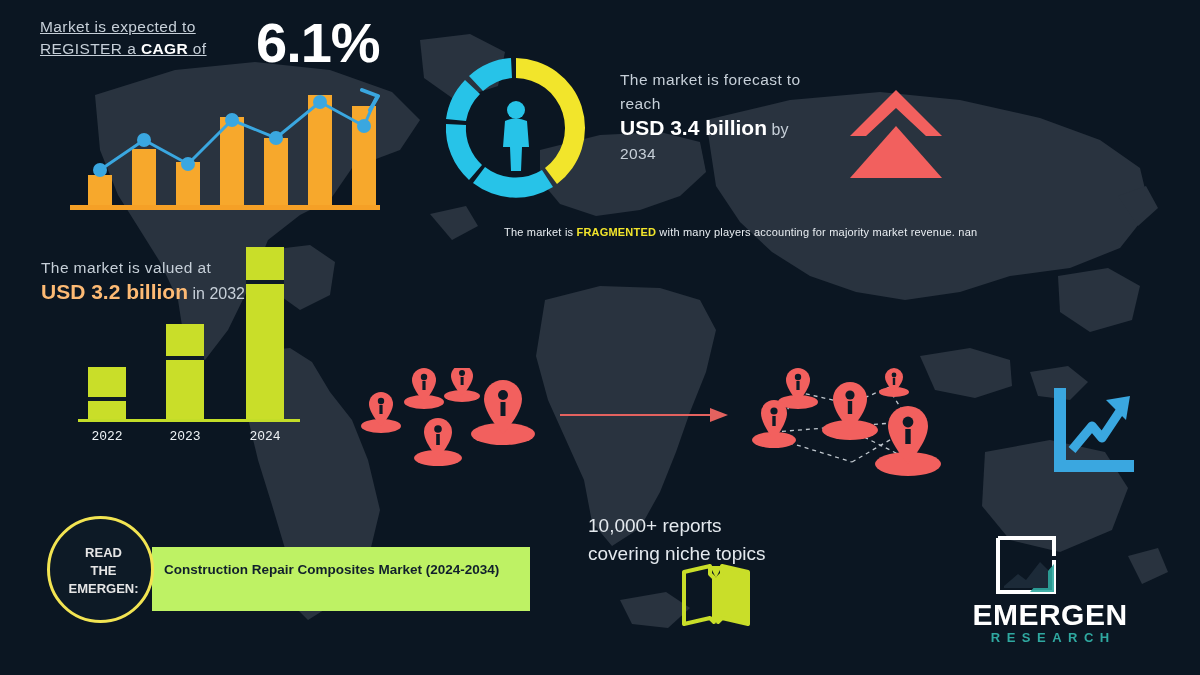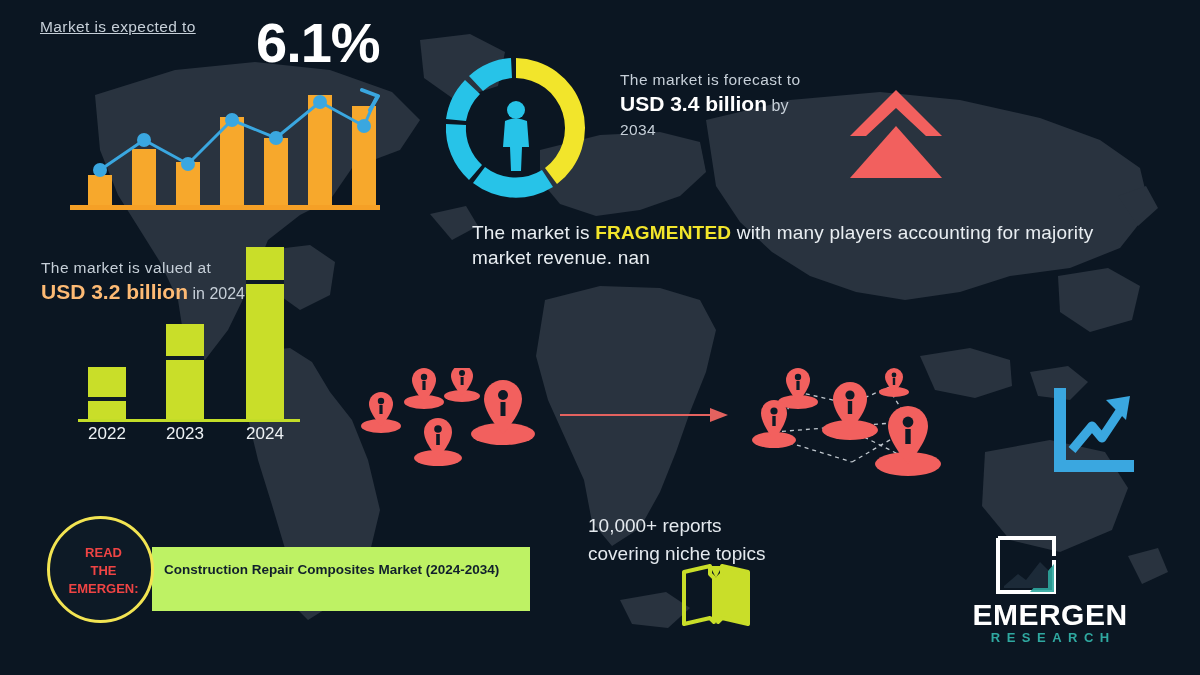--- a/index.html
+++ b/index.html
@@ -9,55 +9,55 @@
   #worldmap{position:absolute;inset:0;width:1200px;height:675px;}
   
   .t-light{color:#c6cfd8;font-size:15.5px;letter-spacing:.4px;}
   .t-white-b{color:#ffffff;font-weight:bold;}
   #cagr-block{left:40px;top:16px;width:420px;}
   #cagr-lines{display:inline-block;vertical-align:middle;line-height:22px;text-decoration:underline;}
   #cagr-value{position:absolute;left:216px;top:-6px;color:#ffffff;font-size:56px;font-weight:bold;letter-spacing:-1px;}
   #forecast-block{left:620px;top:68px;width:250px;line-height:24px;}
   #forecast-value{font-size:21px;font-weight:bold;color:#fff;}
   #forecast-by{font-size:16px;color:#c6cfd8;font-weight:normal;}
-  #frag-block{left:472px;top:220px;width:630px;font-size:19px;line-height:25px;color:#e9eef2;letter-spacing:.2px;}
+  #frag-block{left:504px;top:220px;width:630px;font-size:11px;line-height:25px;color:#e9eef2;letter-spacing:.2px;}
   #frag-key{color:#f2e52b;font-weight:bold;}
   #valued-block{left:41px;top:256px;width:320px;line-height:24px;}
   #valued-value{font-size:21px;font-weight:bold;color:#fdba74;}
   #valued-in{font-size:16px;color:#c6cfd8;font-weight:normal;}
   #reports-block{left:588px;top:512px;width:240px;color:#e4e9ee;font-size:19px;line-height:28px;}
   
   #orange-chart{left:70px;top:78px;width:310px;height:132px;}
   #orange-chart .axis{position:absolute;left:0;bottom:0;width:310px;height:5px;background:#f5a026;}
   #orange-chart .obar{position:absolute;bottom:5px;width:24px;background:#f7a82c;}
   #orange-svg{position:absolute;left:0;top:0;width:310px;height:132px;}
   
   #donut{left:440px;top:52px;width:152px;height:152px;}
   #donut svg{width:152px;height:152px;}
   
   #chevrons{left:846px;top:88px;width:100px;height:92px;}
   
   #green-chart{left:78px;top:276px;width:240px;height:170px;}
   #green-chart .axis{position:absolute;left:0;bottom:24px;width:222px;height:3px;background:#c3dd28;}
   #green-chart .gbar{position:absolute;bottom:27px;background:#c9de29;}
   #green-chart .gnotch{position:absolute;height:4px;background:#0d1a26;}
-  #green-chart .glabel{position:absolute;bottom:2px;color:#eef2f5;font-size:17px;text-align:center;}
+  #green-chart .glabel{position:absolute;bottom:2px;color:#eef2f5;font-size:13px;text-align:center;font-family:Liberation Mono, monospace;}
   
   #pins-left{left:352px;top:368px;width:200px;height:110px;}
   #pins-right{left:752px;top:368px;width:200px;height:110px;}
   #red-arrow{left:560px;top:405px;width:170px;height:20px;}
   
   #growth-icon{left:1048px;top:386px;width:88px;height:88px;}
   
   #book-icon{left:680px;top:562px;width:72px;height:64px;}
   
   #report-bar{left:152px;top:547px;width:378px;height:64px;background:#bef264;}
   #report-title{position:absolute;left:12px;top:11px;width:340px;color:#11202c;font-size:13.5px;font-weight:bold;line-height:24px;}
   #report-circle{left:47px;top:516px;width:107px;height:107px;border-radius:50%;background:#0d1a26;border:3px solid #f2e452;box-sizing:border-box;}
-  #report-circle-label{position:absolute;left:0;top:25px;width:107px;text-align:center;color:#ef4444;font-size:13px;font-weight:bold;line-height:18px;}
+  #report-circle-label{position:absolute;left:0;top:25px;width:107px;text-align:center;color:#e5e5e5;font-size:13px;font-weight:bold;line-height:18px;}
   
   #logo{left:970px;top:534px;width:160px;height:110px;}
   #logo-mark{position:absolute;left:24px;top:0px;width:64px;height:62px;}
   #logo-name{position:absolute;left:0;top:64px;width:160px;text-align:center;color:#ffffff;font-size:30px;font-weight:bold;letter-spacing:0.5px;}
   #logo-sub{position:absolute;left:0;top:96px;width:160px;text-align:center;color:#2fa8a0;font-size:13px;font-weight:bold;letter-spacing:6.5px;text-indent:6.5px;}
 </style>
 </head>
 <body>
 
 <div id="stage">
@@ -91,20 +91,21 @@
       <path d="M620 600 L666 592 L690 608 L668 628 L632 624 Z"></path>
     </g>
     <g fill="#1d2836">
       <path d="M0 0 L1200 0 L1200 46 L0 46 Z" opacity="0"></path>
     </g>
   </svg>
 
   <div class="abs" id="cagr-block">
     <div id="cagr-lines" class="t-light">
       <div>Market is expected to</div>
+      <div><span>REGISTER a </span><span class="t-white-b">CAGR</span><span> of</span></div>
     </div>
     <div id="cagr-value">6.1%</div>
   </div>
 
   <div class="abs" id="orange-chart">
     <div class="obar" style="left:18px;height:30px;"></div>
     <div class="obar" style="left:62px;height:56px;"></div>
     <div class="obar" style="left:106px;height:43px;"></div>
     <div class="obar" style="left:150px;height:88px;"></div>
     <div class="obar" style="left:194px;height:67px;"></div>
@@ -138,38 +139,39 @@
         <path d="M-47 -52 A70 70 0 0 1 -5 -70 L-4 -50 A50 50 0 0 0 -33 -37 Z" fill="#27c3e8"></path>
 
         <circle cx="0" cy="-18" r="9" fill="#27c3e8"></circle>
         <path d="M-11 -7 q11 -5 22 0 l2 26 h-7 l-1 24 h-10 l-1 -24 h-7 Z" fill="#27c3e8"></path>
       </g>
     </svg>
   </div>
 
   <div class="abs" id="forecast-block">
     <div class="t-light">The market is forecast to</div>
+    <div class="t-light">reach</div>
     <div><span id="forecast-value">USD 3.4 billion</span><span id="forecast-by"> by</span></div>
     <div class="t-light">2034</div>
   </div>
 
   <div class="abs" id="chevrons">
     <svg viewBox="0 0 100 92" width="100" height="92">
       <path d="M50 2 L96 48 L80 48 L50 20 L20 48 L4 48 Z" fill="#f2605e"></path>
       <path d="M50 38 L96 90 L4 90 Z" fill="#f2605e"></path>
     </svg>
   </div>
 
   <div class="abs" id="frag-block">
     <span>The market is </span><span id="frag-key">FRAGMENTED</span><span> with many players accounting for majority market revenue. nan</span>
   </div>
 
   <div class="abs" id="valued-block">
     <div class="t-light">The market is valued  at</div>
-    <div><span id="valued-value">USD 3.2 billion</span><span id="valued-in"> in 2024</span></div>
+    <div><span id="valued-value">USD 3.2 billion</span><span id="valued-in"> in 2032</span></div>
   </div>
 
   <div class="abs" id="green-chart">
     <div class="gbar" style="left:10px;width:38px;height:52px;"></div>
     <div class="gnotch" style="left:10px;width:38px;bottom:45px;"></div>
     <div class="glabel" style="left:2px;width:54px;">2022</div>
 
     <div class="gbar" style="left:88px;width:38px;height:95px;"></div>
     <div class="gnotch" style="left:88px;width:38px;bottom:86px;"></div>
     <div class="glabel" style="left:80px;width:54px;">2023</div>

